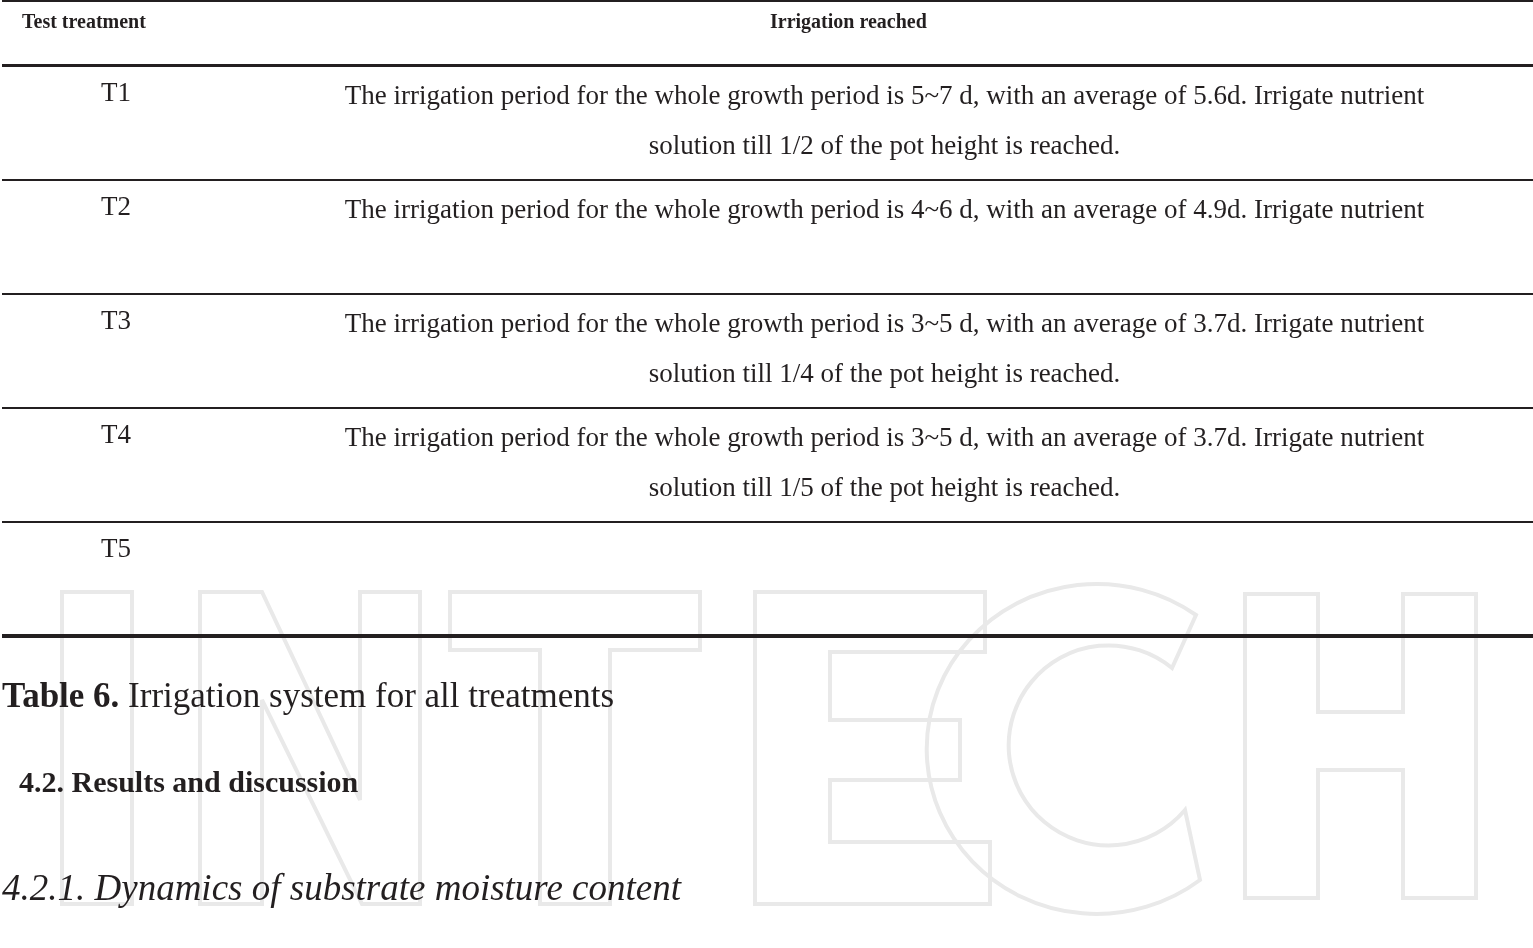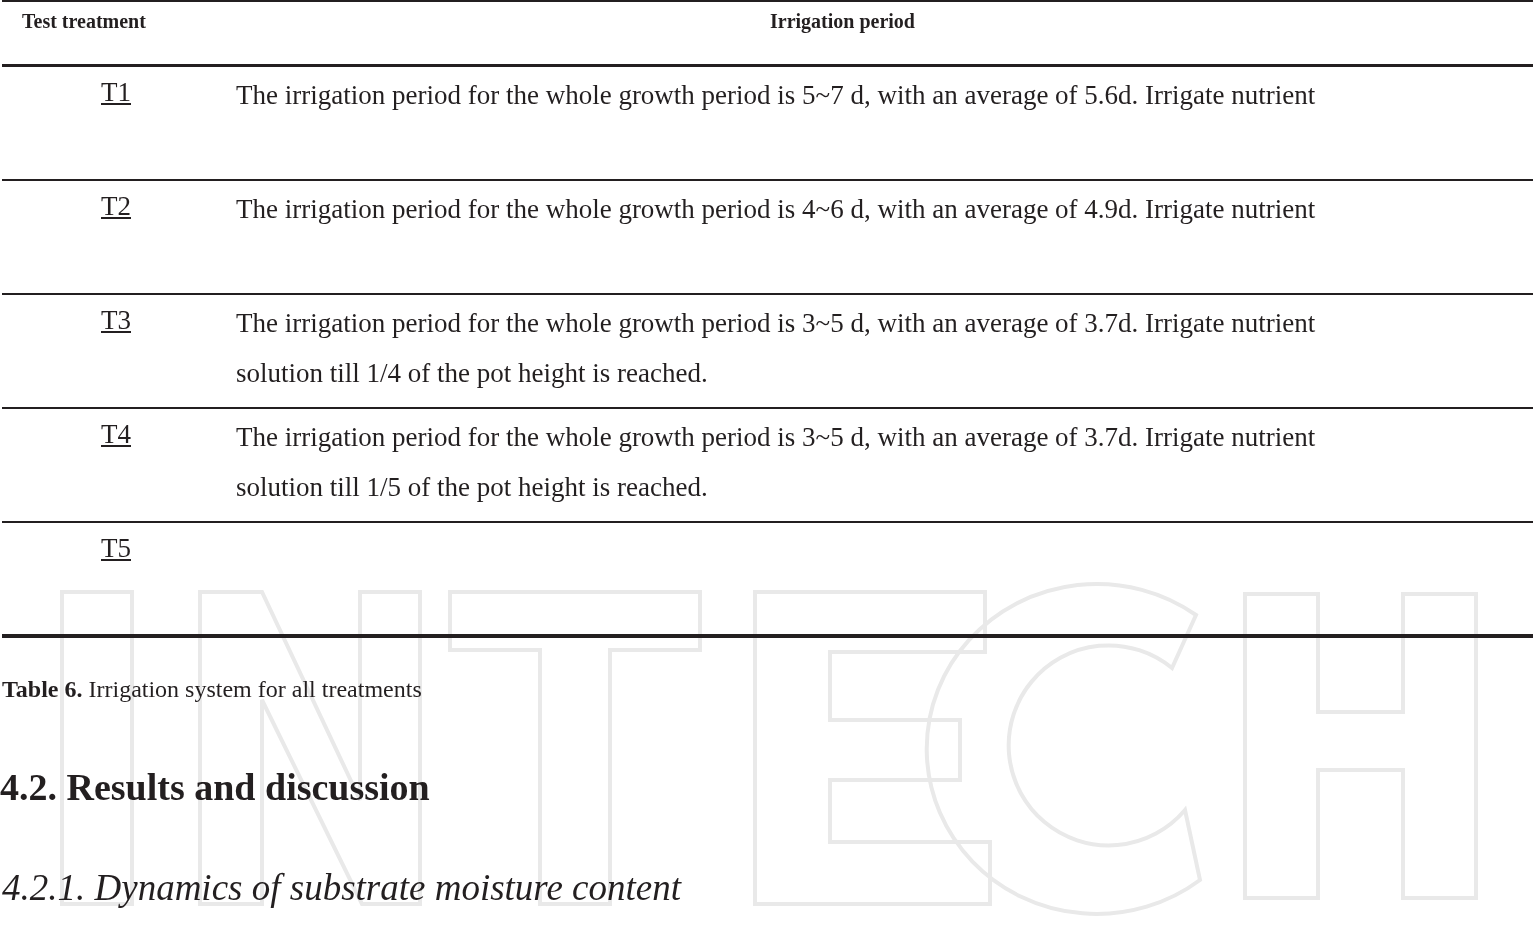--- a/index.html
+++ b/index.html
@@ -20,36 +20,36 @@
 
   .th {
     position: absolute; top: 10px; font-weight: bold; font-size: 20px;
     font-family: "Liberation Serif", "DejaVu Serif", serif;
   }
   .th-treat { left: 22px; }
   .th-irr { left: 770px; }
 
   .cell-treat {
     position: absolute; left: 60px; width: 112px; text-align: center;
-    font-size: 27px; font-family: "Liberation Serif", "DejaVu Serif", serif; text-decoration: underline;
+    font-size: 27px; font-family: "Liberation Serif", "DejaVu Serif", serif;
   }
   .cell-desc {
-    position: absolute; left: 236px; width: 1297px; 
+    position: absolute; left: 236px; width: 1297px; text-align: center;
     font-size: 27px; line-height: 50px;
     font-family: "Liberation Serif", "DejaVu Serif", serif;
   }
   sup { font-size: 15px; vertical-align: super; line-height: 0; }
 
   .caption {
-    position: absolute; left: 2px; top: 676px; font-size: 24px;
+    position: absolute; left: 2px; top: 676px; font-size: 35px;
     font-family: "Liberation Serif", "DejaVu Serif", serif;
   }
   .caption b { font-weight: bold; }
   .h2 {
-    position: absolute; left: 0; top: 765px; font-size: 38px; font-weight: bold;
+    position: absolute; left: 19px; top: 765px; font-size: 30px; font-weight: bold;
     font-family: "Liberation Serif", "DejaVu Serif", serif;
   }
   .h3 {
     position: absolute; left: 2px; top: 866px; font-size: 37px; font-style: italic;
     font-family: "Liberation Serif", "DejaVu Serif", serif;
   }
 </style>
 </head>
 <body>
 
@@ -74,26 +74,27 @@
 
   <div class="top-rule"></div>
   <div class="head-rule"></div>
   <div class="row-rule" style="top:179px"></div>
   <div class="row-rule" style="top:293px"></div>
   <div class="row-rule" style="top:407px"></div>
   <div class="row-rule" style="top:521px"></div>
   <div class="bottom-rule"></div>
 
   <div class="th th-treat">Test treatment</div>
-  <div class="th th-irr">Irrigation period</div>
+  <div class="th th-irr">Irrigation reached</div>
 
   <div>
     <div class="cell-treat" style="top:77px">T1</div>
     <div class="cell-desc" style="top:70px">
       <div>The irrigation period for the whole growth period is 5~7 d, with an average of 5.6d. Irrigate nutrient</div>
+      <div>solution till 1/2 of the pot height is reached.</div>
     </div>
   </div>
 
   <div>
     <div class="cell-treat" style="top:191px">T2</div>
     <div class="cell-desc" style="top:184px">
       <div>The irrigation period for the whole growth period is 4~6 d, with an average of 4.9d. Irrigate nutrient</div>
     </div>
   </div>
 

